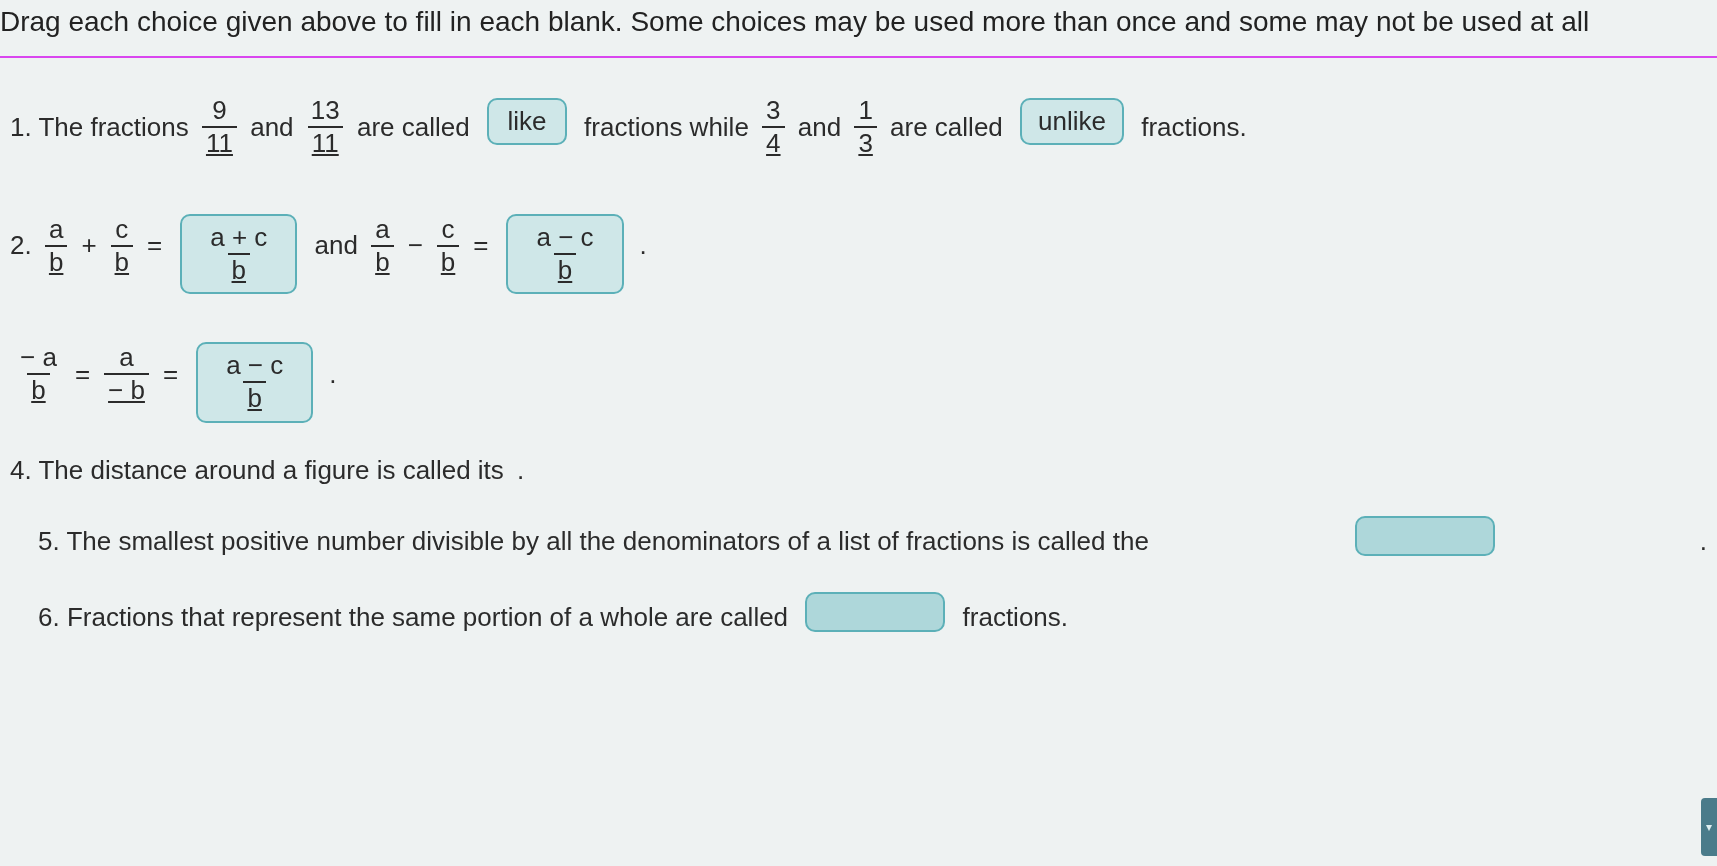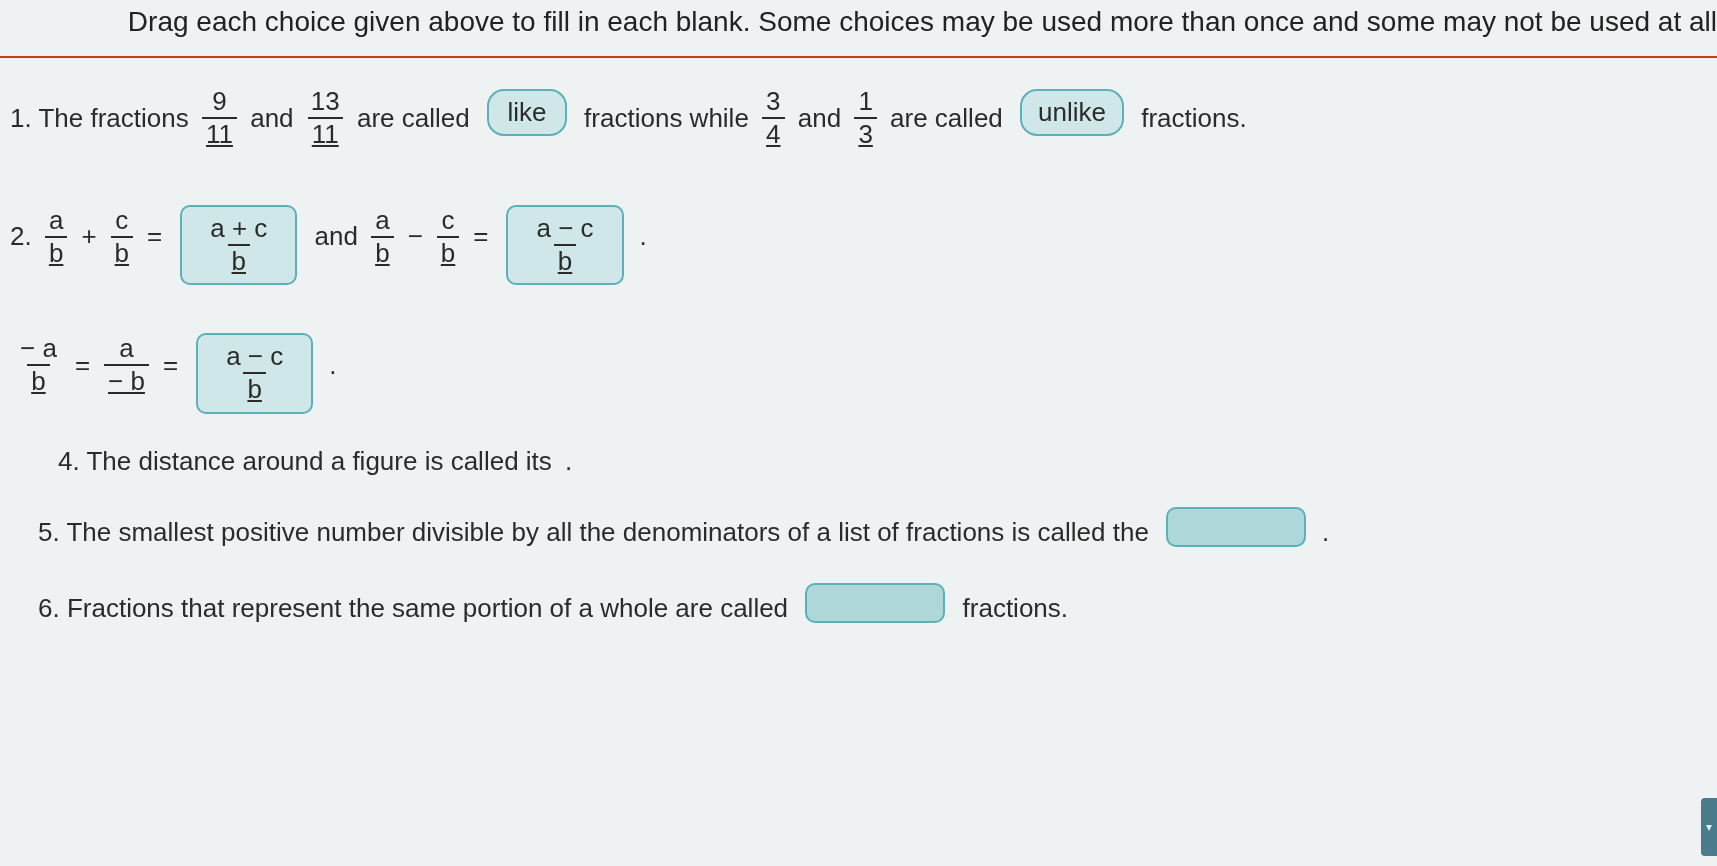--- a/index.html
+++ b/index.html
@@ -11,35 +11,34 @@
     background: #eef2f2;
     width: 1717px;
     height: 866px;
     overflow: hidden;
     position: relative;
   }
   .instruction {
     padding: 6px 0 18px 0;
     font-size: 28px;
     color: #222;
-    border-bottom: 2px solid #c2410c;
-    text-align: right;
+    border-bottom: 2px solid #d946ef;
   }
   .content {
-    padding: 30px 10px 10px 10px;
+    padding: 39px 10px 10px 10px;
   }
   .row {
     display: flex;
     align-items: center;
     flex-wrap: wrap;
     margin-bottom: 48px;
   }
   .row3 { margin-bottom: 40px; }
-  .row4 { margin-bottom: 36px; margin-left: 48px; }
-  .row5 { margin-bottom: 36px; padding-left: 28px;}
+  .row4 { margin-bottom: 36px; }
+  .row5 { margin-bottom: 36px; padding-left: 28px; justify-content: space-between;}
   .row6 { margin-bottom: 0; padding-left: 28px;}
   .txt { white-space: pre; }
   .frac {
     display: inline-flex;
     flex-direction: column;
     align-items: center;
     vertical-align: middle;
     line-height: 1.05;
     margin: 0 6px;
   }
@@ -52,21 +51,21 @@
     min-width: 80px;
     min-height: 44px;
     padding: 6px 16px;
     border: 2px solid #5cb0b8;
     border-radius: 10px;
     background: #cfe7e8;
     margin: 0 10px;
     position: relative;
     top: -6px;
   }
-  .chip.small-top { top: -6px; border-radius: 17px; }
+  .chip.small-top { top: -6px; }
   .chip.fracchip {
     padding: 8px 18px;
     top: 8px;
   }
   .chip.empty {
     background: #aed7da;
     min-width: 140px;
     min-height: 40px;
   }
   .chip .frac .bot { border-top: 2px solid #2b2b2b; }

